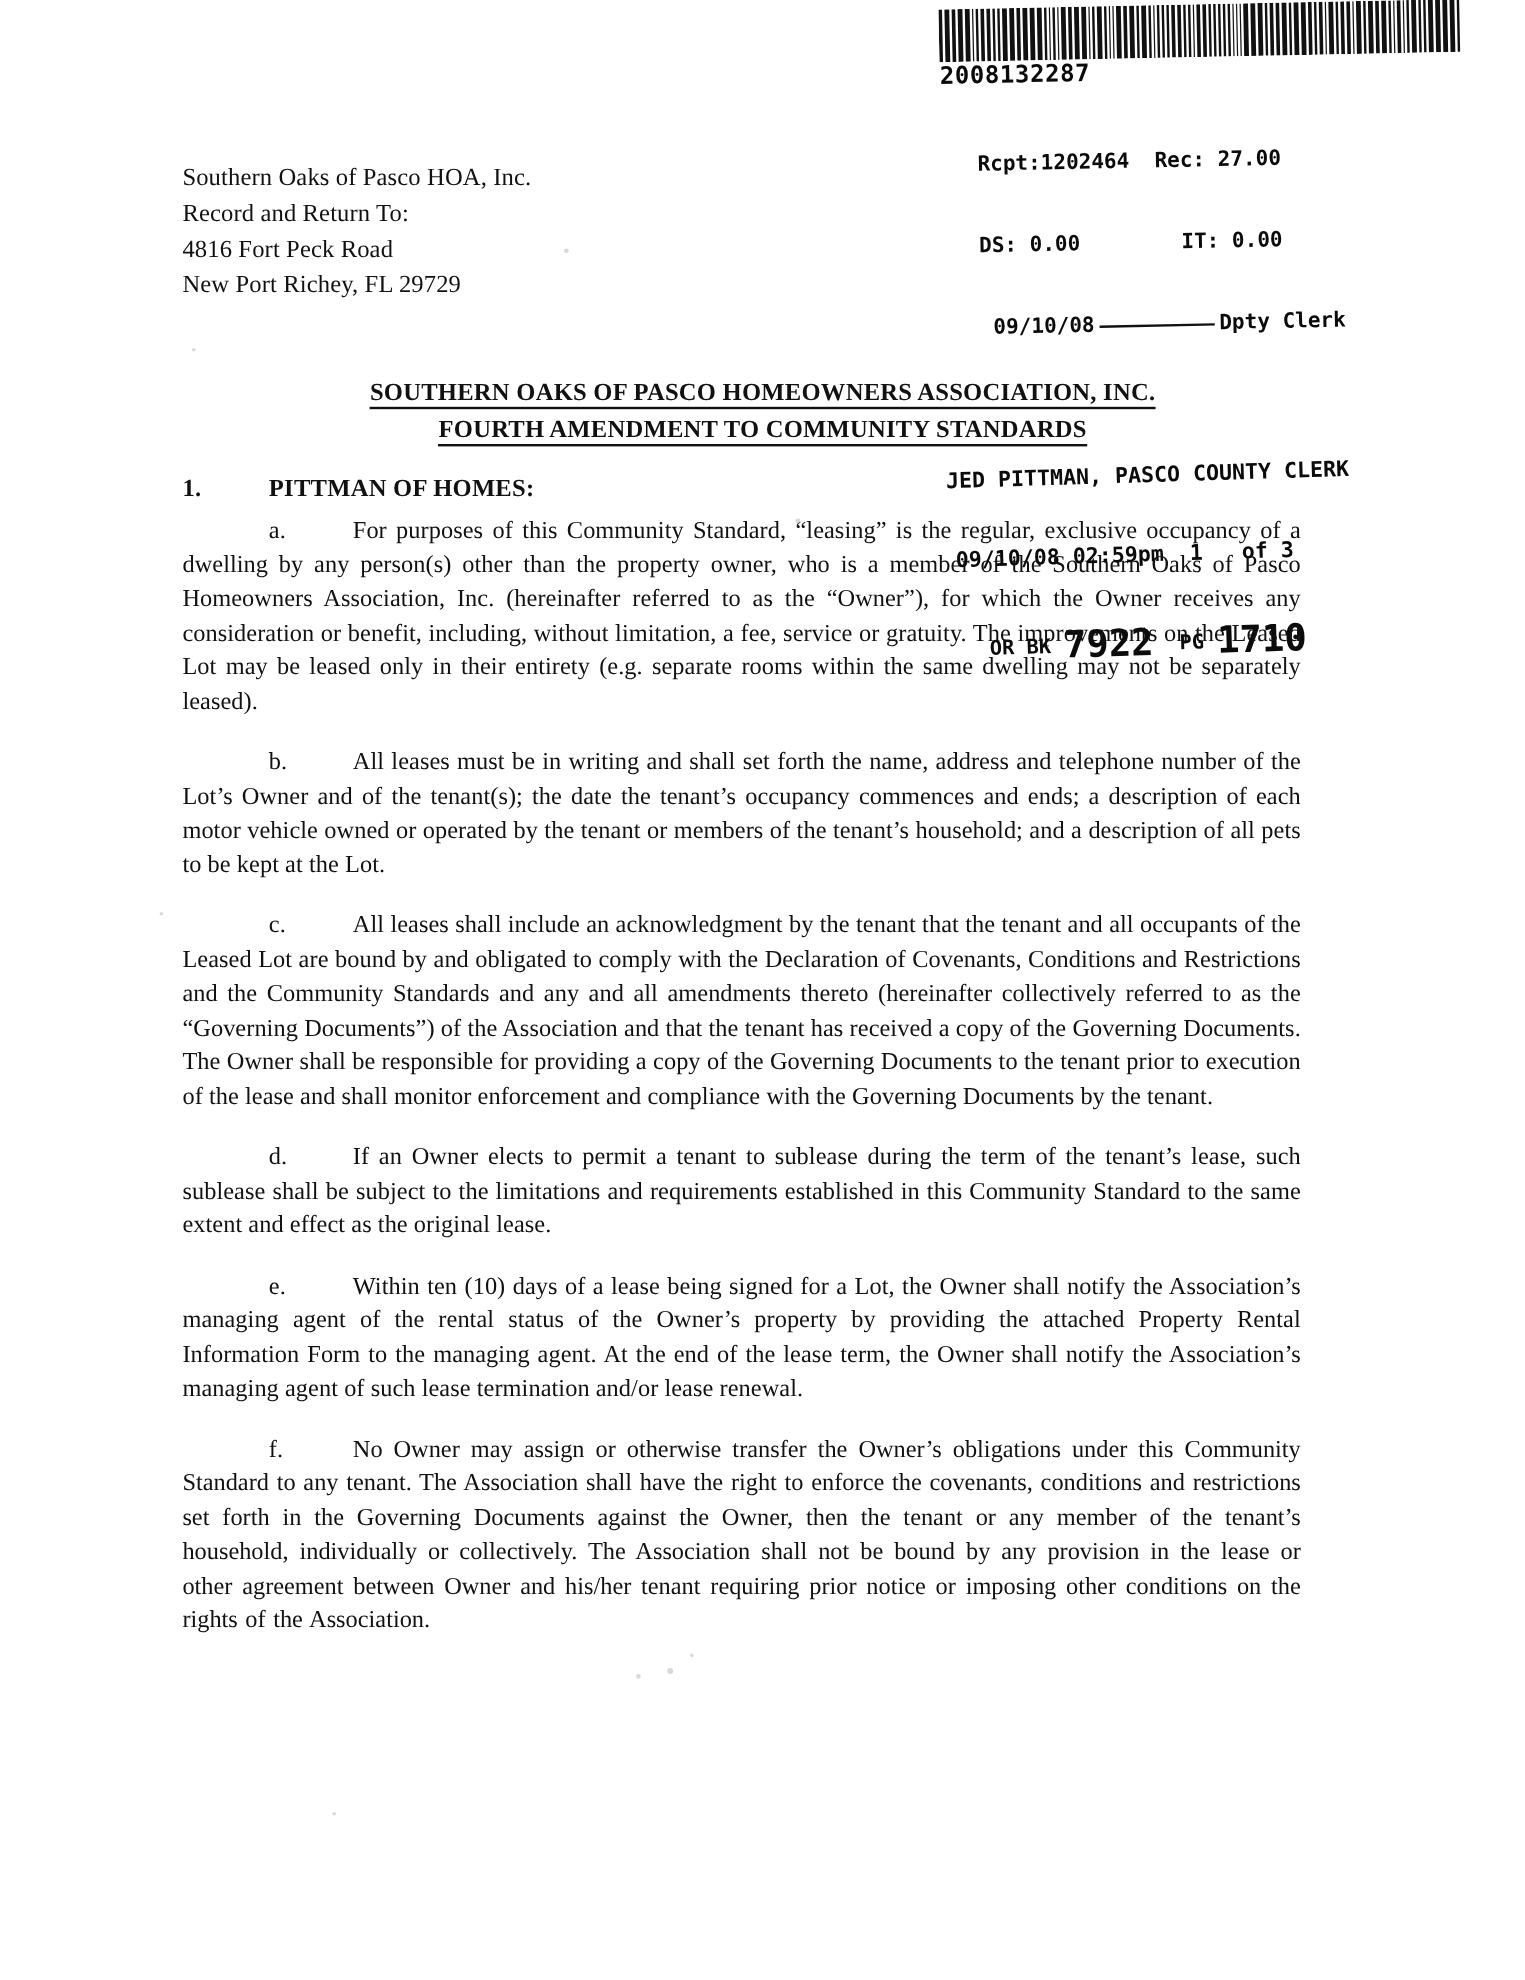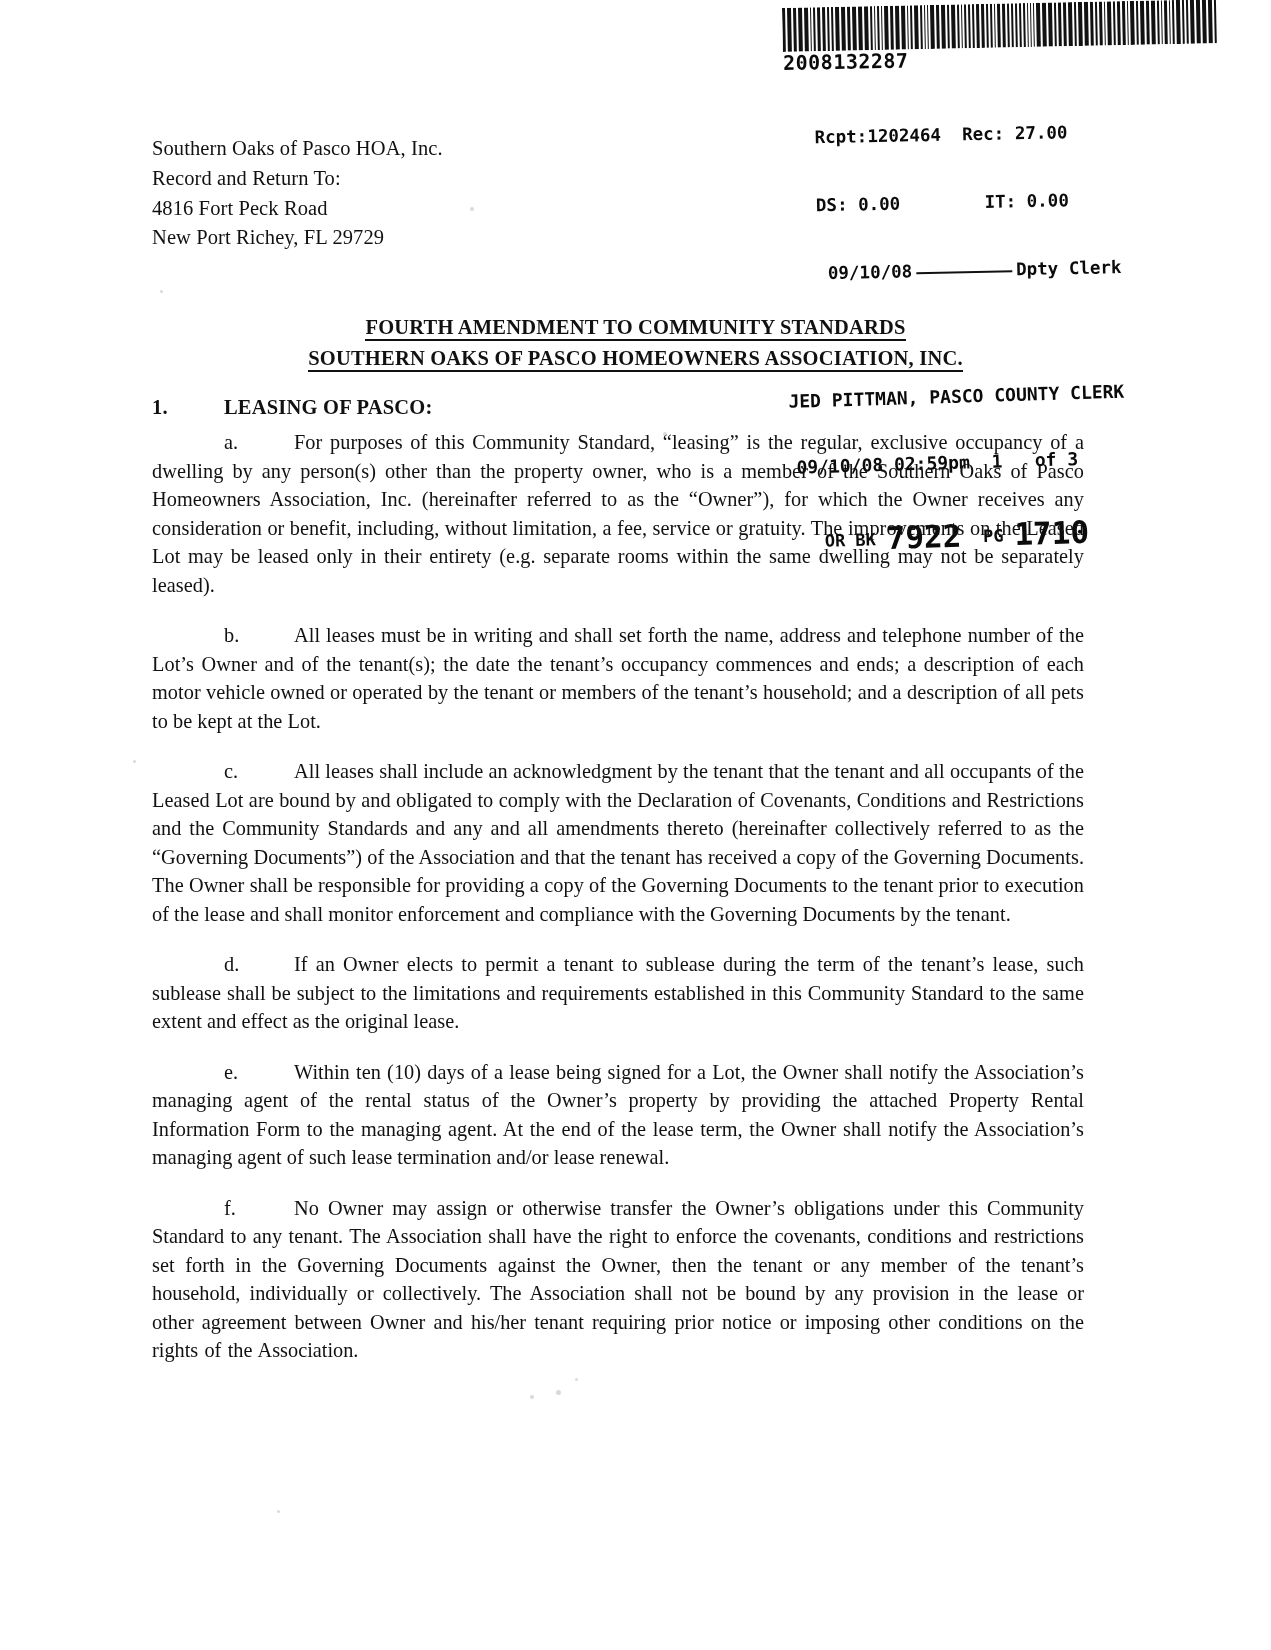--- a/index.html
+++ b/index.html
@@ -289,25 +289,25 @@
   </div>
 
   <div class="return-block">
     <div>Southern Oaks of Pasco HOA, Inc.</div>
     <div>Record and Return To:</div>
     <div>4816 Fort Peck Road</div>
     <div>New Port Richey, FL 29729</div>
   </div>
 
   <div class="title-block">
+    <div class="title-line"><span>SOUTHERN OAKS OF PASCO HOMEOWNERS ASSOCIATION, INC.</span></div>
     <div class="title-line"><span>FOURTH AMENDMENT TO COMMUNITY STANDARDS</span></div>
-    <div class="title-line"><span>SOUTHERN OAKS OF PASCO HOMEOWNERS ASSOCIATION, INC.</span></div>
   </div>
 
-  <div class="section-head"><span class="num">1.</span><span>LEASING OF PASCO:</span></div>
+  <div class="section-head"><span class="num">1.</span><span>PITTMAN OF HOMES:</span></div>
 
   <div class="body">
 
 
     <div class="para loose"><span class="marker">a.</span><span>For purposes of this Community Standard, “leasing” is the regular, exclusive occupancy of a dwelling by any person(s) other than the property owner, who is a member of the Southern Oaks of Pasco Homeowners Association, Inc. (hereinafter referred to as the “Owner”), for which the Owner receives any consideration or benefit, including, without limitation, a fee, service or gratuity.  The improvements on the Leased Lot may be leased only in their entirety (e.g. separate rooms within the same dwelling may not be separately leased).</span></div>
 
     <div class="para loose"><span class="marker">b.</span><span>All leases must be in writing and shall set forth the name, address and telephone number of the Lot’s Owner and of the tenant(s); the date the tenant’s occupancy commences and ends; a description of each motor vehicle owned or operated by the tenant or members of the tenant’s household; and a description of all pets to be kept at the Lot.</span></div>
 
     <div class="para loose"><span class="marker">c.</span><span>All leases shall include an acknowledgment by the tenant that the tenant and all occupants of the Leased Lot are bound by and obligated to comply with the Declaration of Covenants, Conditions and Restrictions and the Community Standards and any and all amendments thereto (hereinafter collectively referred to as the “Governing Documents”) of the Association and that the tenant has received a copy of the Governing Documents.  The Owner shall be responsible for providing a copy of the Governing Documents to the tenant prior to execution of the lease and shall monitor enforcement and compliance with the Governing Documents by the tenant.</span></div>
 

